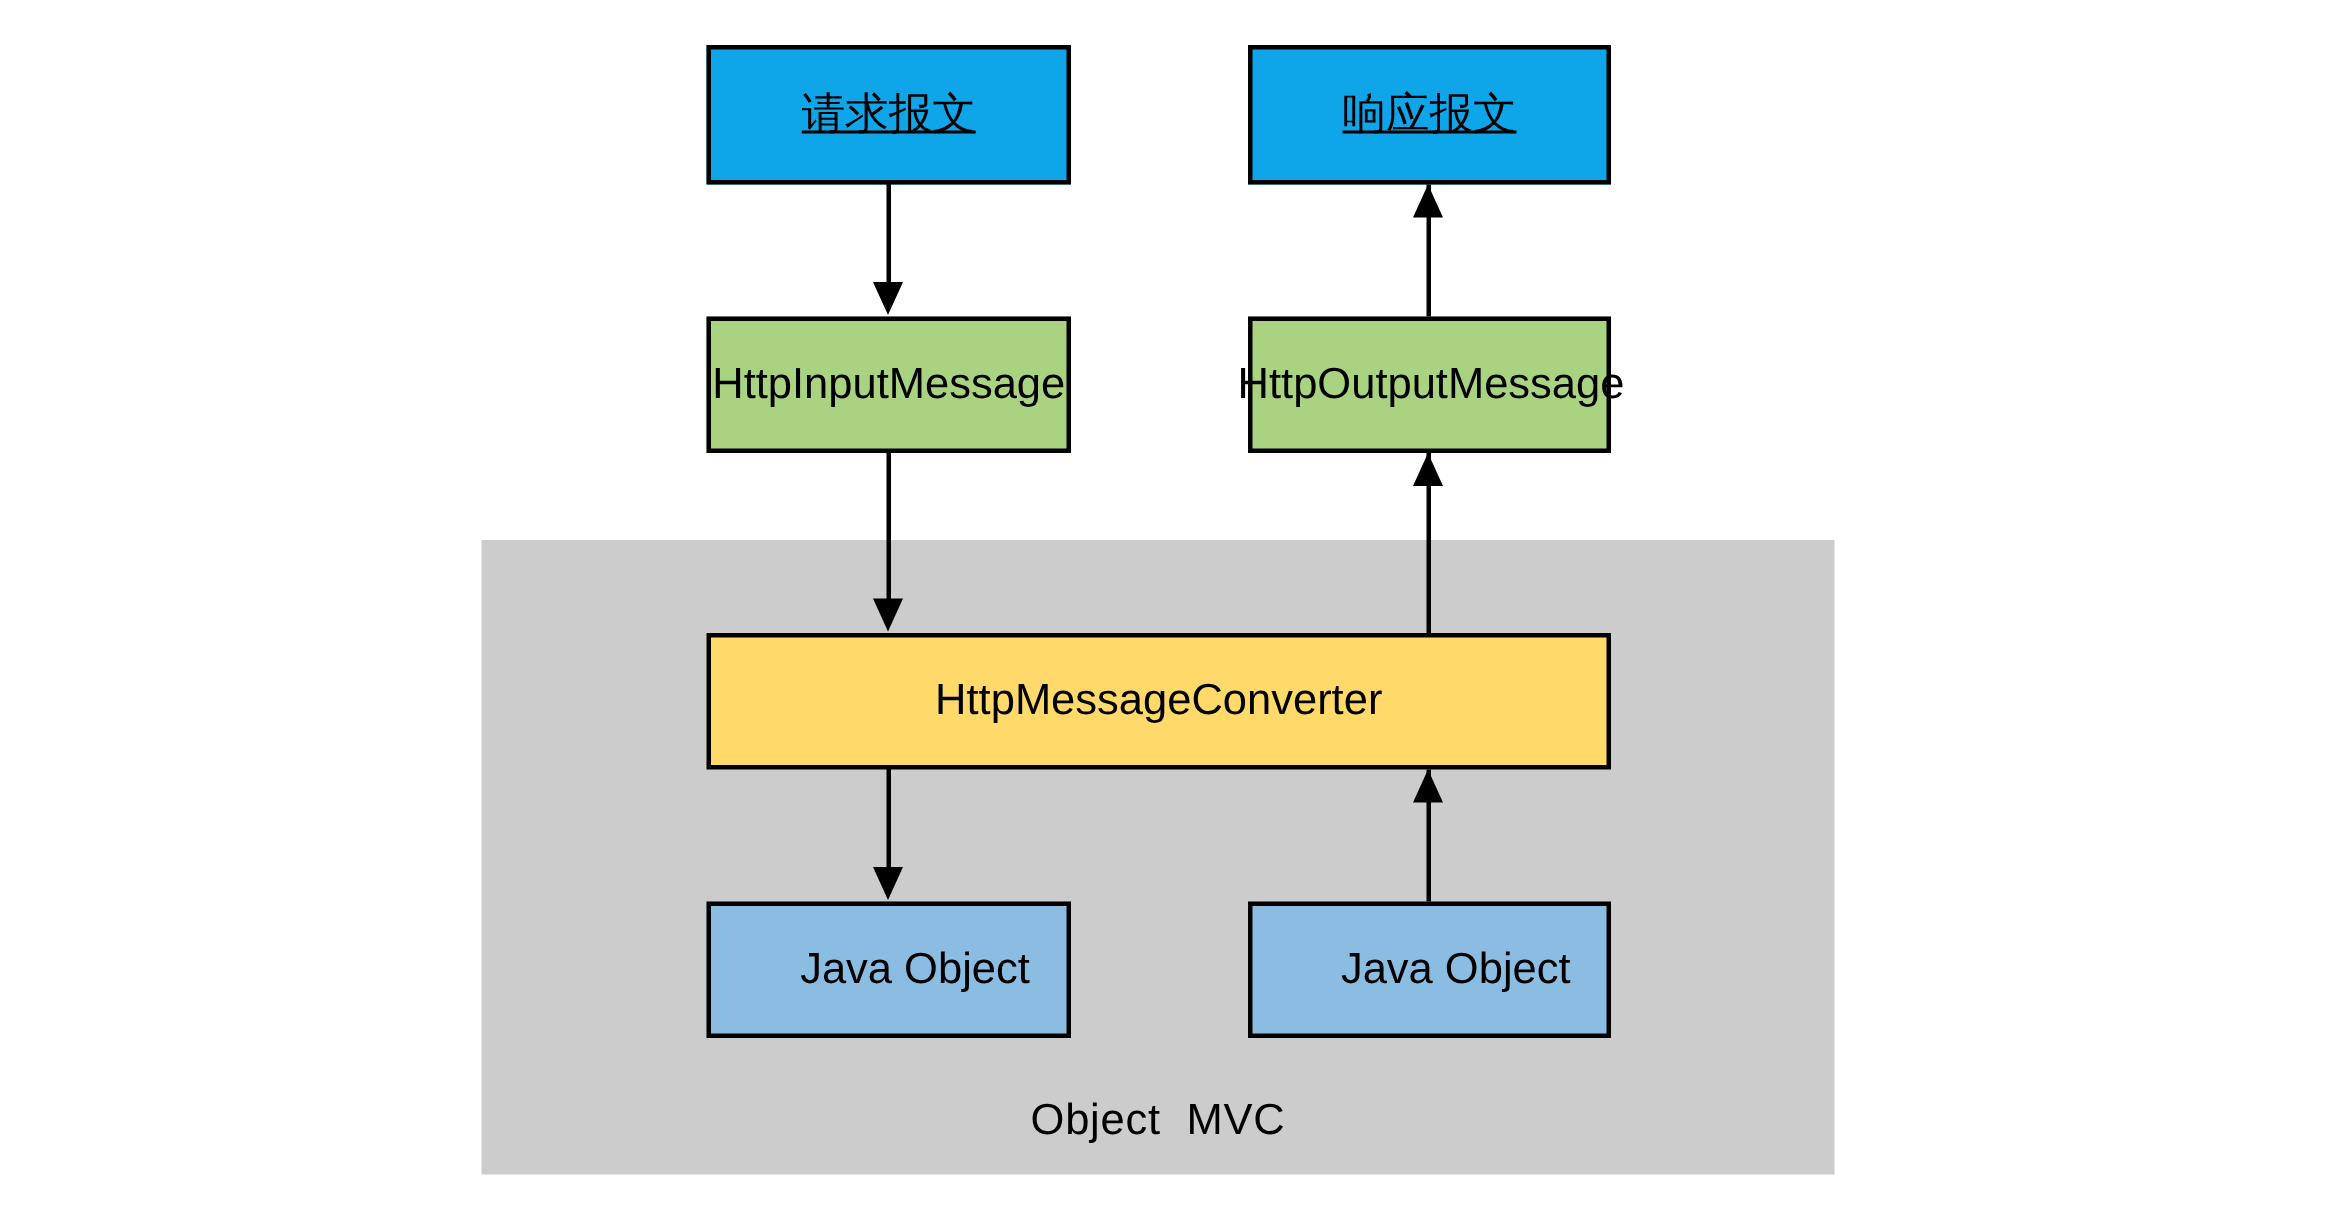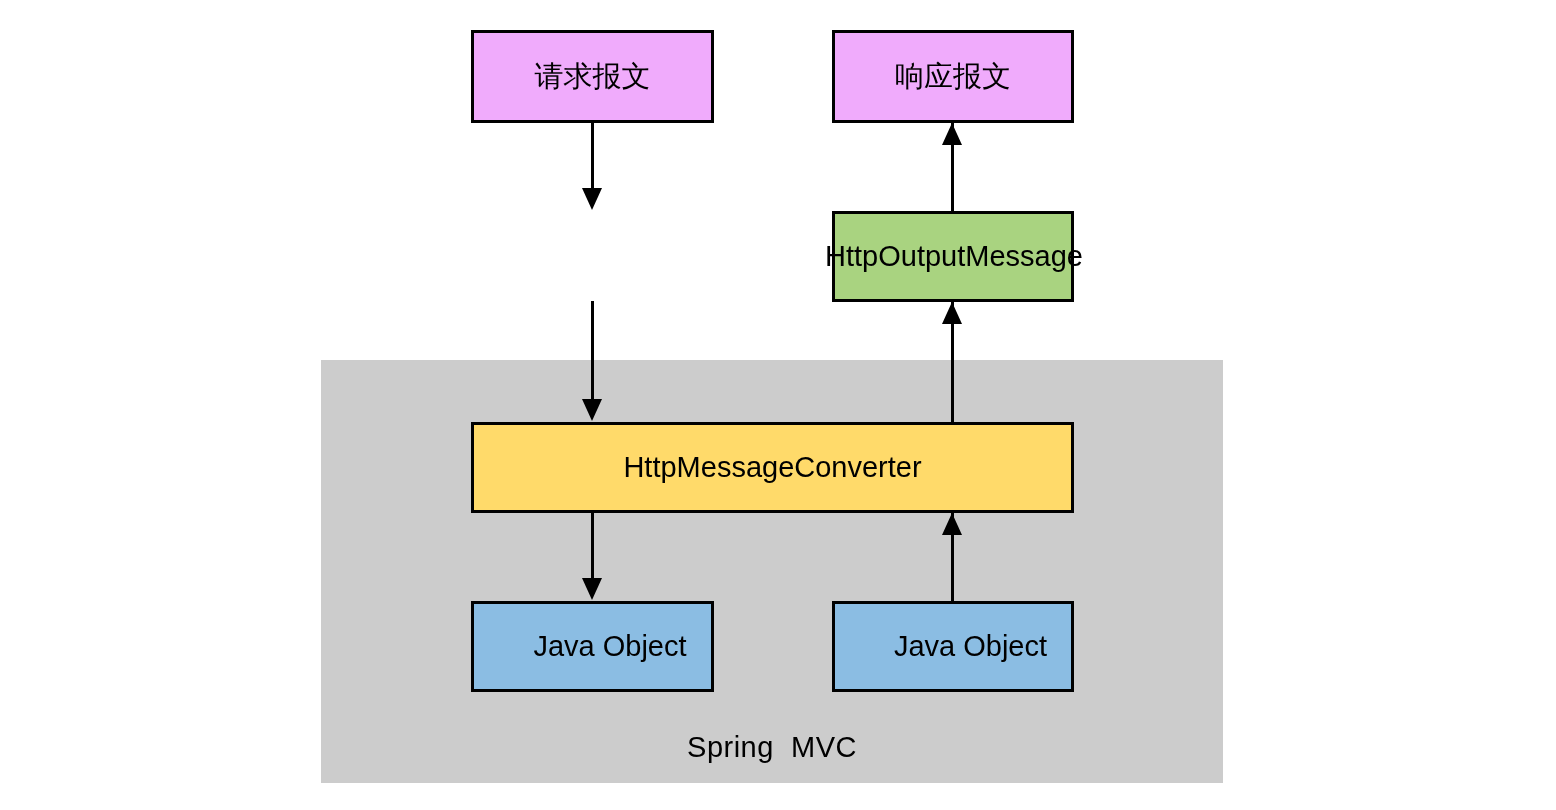--- a/index.html
+++ b/index.html
@@ -44,21 +44,21 @@
     align-items: center;
     justify-content: center;
     color: #000000;
     font-size: 29px;
     line-height: 1;
     white-space: nowrap;
   }
   .node .node-label {
     display: block;
   }
-  .node.white { background: #f0abfc; }
+  .node.white { background: #0ea5e9; text-decoration: underline; }
   .node.green { background: #a9d380; }
   .node.yellow { background: #ffda6a; }
   .node.blue  { background: #8bbde3; padding-left: 35px; }
 
   .n-req   { left: 471px; top: 30px;  width: 243px; height: 93px; }
   .n-resp  { left: 832px; top: 30px;  width: 242px; height: 93px; justify-content: center; }
   .n-in    { left: 471px; top: 211px; width: 243px; height: 91px; }
   .n-out   { left: 832px; top: 211px; width: 242px; height: 91px; }
   .n-conv  { left: 471px; top: 422px; width: 603px; height: 91px; }
   .n-obj1  { left: 471px; top: 601px; width: 243px; height: 91px; }
@@ -122,30 +122,33 @@
   .a6 .shaft { top: 0; height: 88px; }
   .a6 .head  { top: 0; }
 </style>
 </head>
 <body>
 
 <div id="canvas">
 
   <div class="panel"></div>
 
-  <div class="panel-label">Spring  MVC</div>
+  <div class="panel-label">Object  MVC</div>
 
   <div class="node white n-req">
     <span class="node-label">请求报文</span>
   </div>
 
   <div class="node white n-resp">
     <span class="node-label">响应报文</span>
   </div>
 
+  <div class="node green n-in">
+    <span class="node-label">HttpInputMessage</span>
+  </div>
 
   <div class="node green n-out">
     <span class="node-label">HttpOutputMessage</span>
   </div>
 
   <div class="node yellow n-conv">
     <span class="node-label">HttpMessageConverter</span>
   </div>
 
   <div class="node blue n-obj1">

